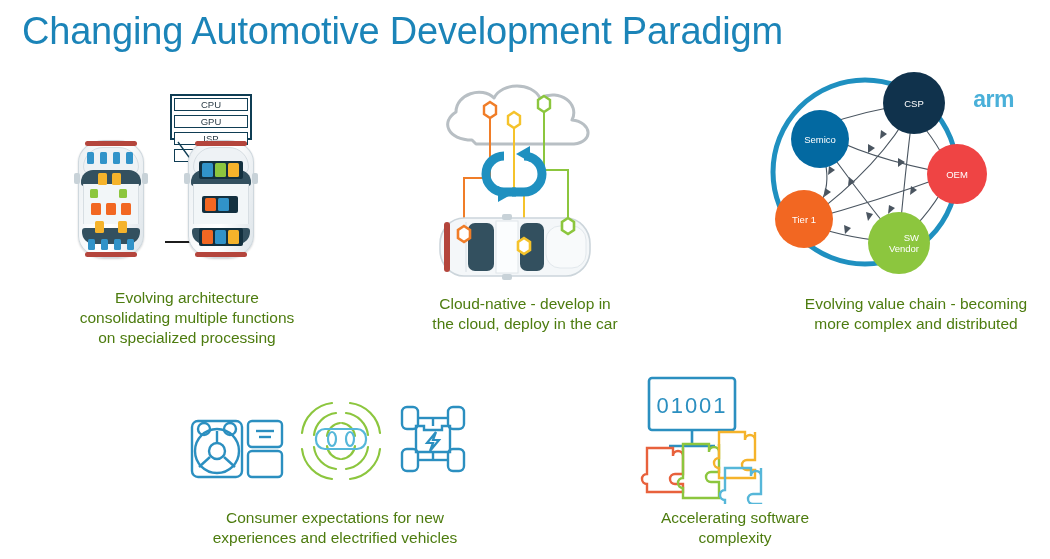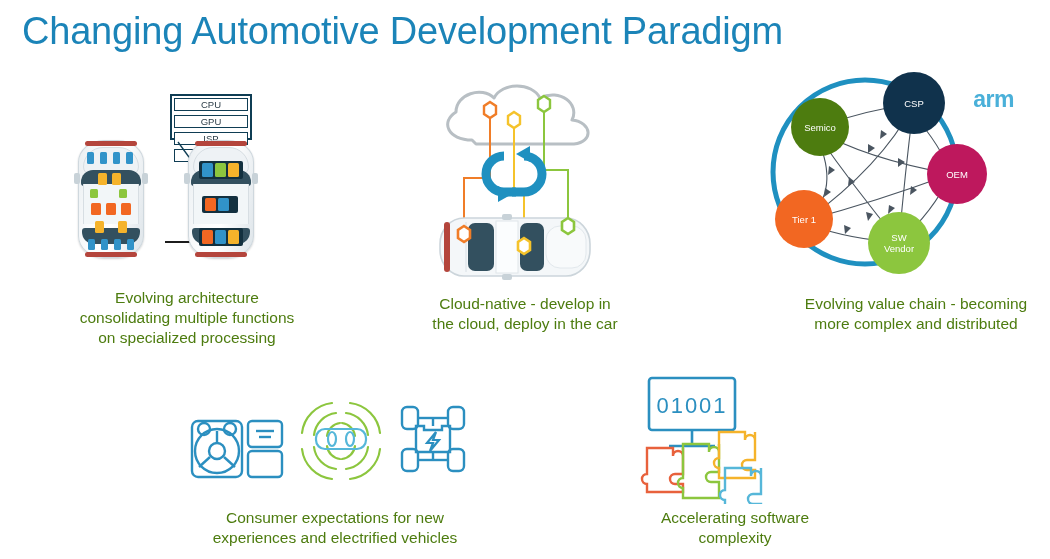--- a/index.html
+++ b/index.html
@@ -71,21 +71,21 @@
     border-top:6px solid transparent;border-bottom:6px solid transparent;border-left:12px solid #1c1c1c;
   }
 
   
   #panel2{position:absolute;left:420px;top:78px;width:200px;height:205px;}
 
   
   #panel3{position:absolute;left:755px;top:62px;width:265px;height:225px;}
   .node{
     position:absolute;border-radius:50%;display:flex;
-    align-items:center;justify-content:center;text-align:center;
+    align-items:center;justify-content:center;text-align:right;
     color:#ffffff;font-size:9.5px;line-height:11px;font-weight:400;
   }
   .armlogo{
     position:absolute;right:6px;top:24px;
     font-size:23px;font-weight:700;color:#4ab0d9;letter-spacing:-0.5px;
   }
 
   
   #panel4{position:absolute;left:180px;top:385px;width:290px;height:105px;}
   
@@ -249,30 +249,30 @@
         <polygon points="162,128 156,124 155,133"></polygon>
         <polygon points="132,72 126,68 125,77"></polygon>
         <polygon points="96,166 89,163 90,172"></polygon>
         <polygon points="140,146 134,143 133,152"></polygon>
       </g>
     </svg>
 
     <div class="node" style="left:128px;top:10px;width:62px;height:62px;background:#10324c;">
       <span>CSP</span>
     </div>
-    <div class="node" style="left:36px;top:36px;width:58px;height:58px;background:#4d7c0f;">
+    <div class="node" style="left:36px;top:48px;width:58px;height:58px;background:#0369a1;">
       <span>Semico</span>
     </div>
     <div class="node" style="left:20px;top:128px;width:58px;height:58px;background:#f26722;">
       <span>Tier 1</span>
     </div>
     <div class="node" style="left:113px;top:150px;width:62px;height:62px;background:#8cc63e;">
       <span style="max-width:40px;">SW Vendor</span>
     </div>
-    <div class="node" style="left:172px;top:82px;width:60px;height:60px;background:#be185d;">
+    <div class="node" style="left:172px;top:82px;width:60px;height:60px;background:#ef4444;">
       <span>OEM</span>
     </div>
 
     <div class="armlogo">arm</div>
   </div>
 
   <div class="caption" style="left:756px;top:294px;width:320px;">
     <div>Evolving value chain - becoming</div>
     <div>more complex and distributed</div>
   </div>

